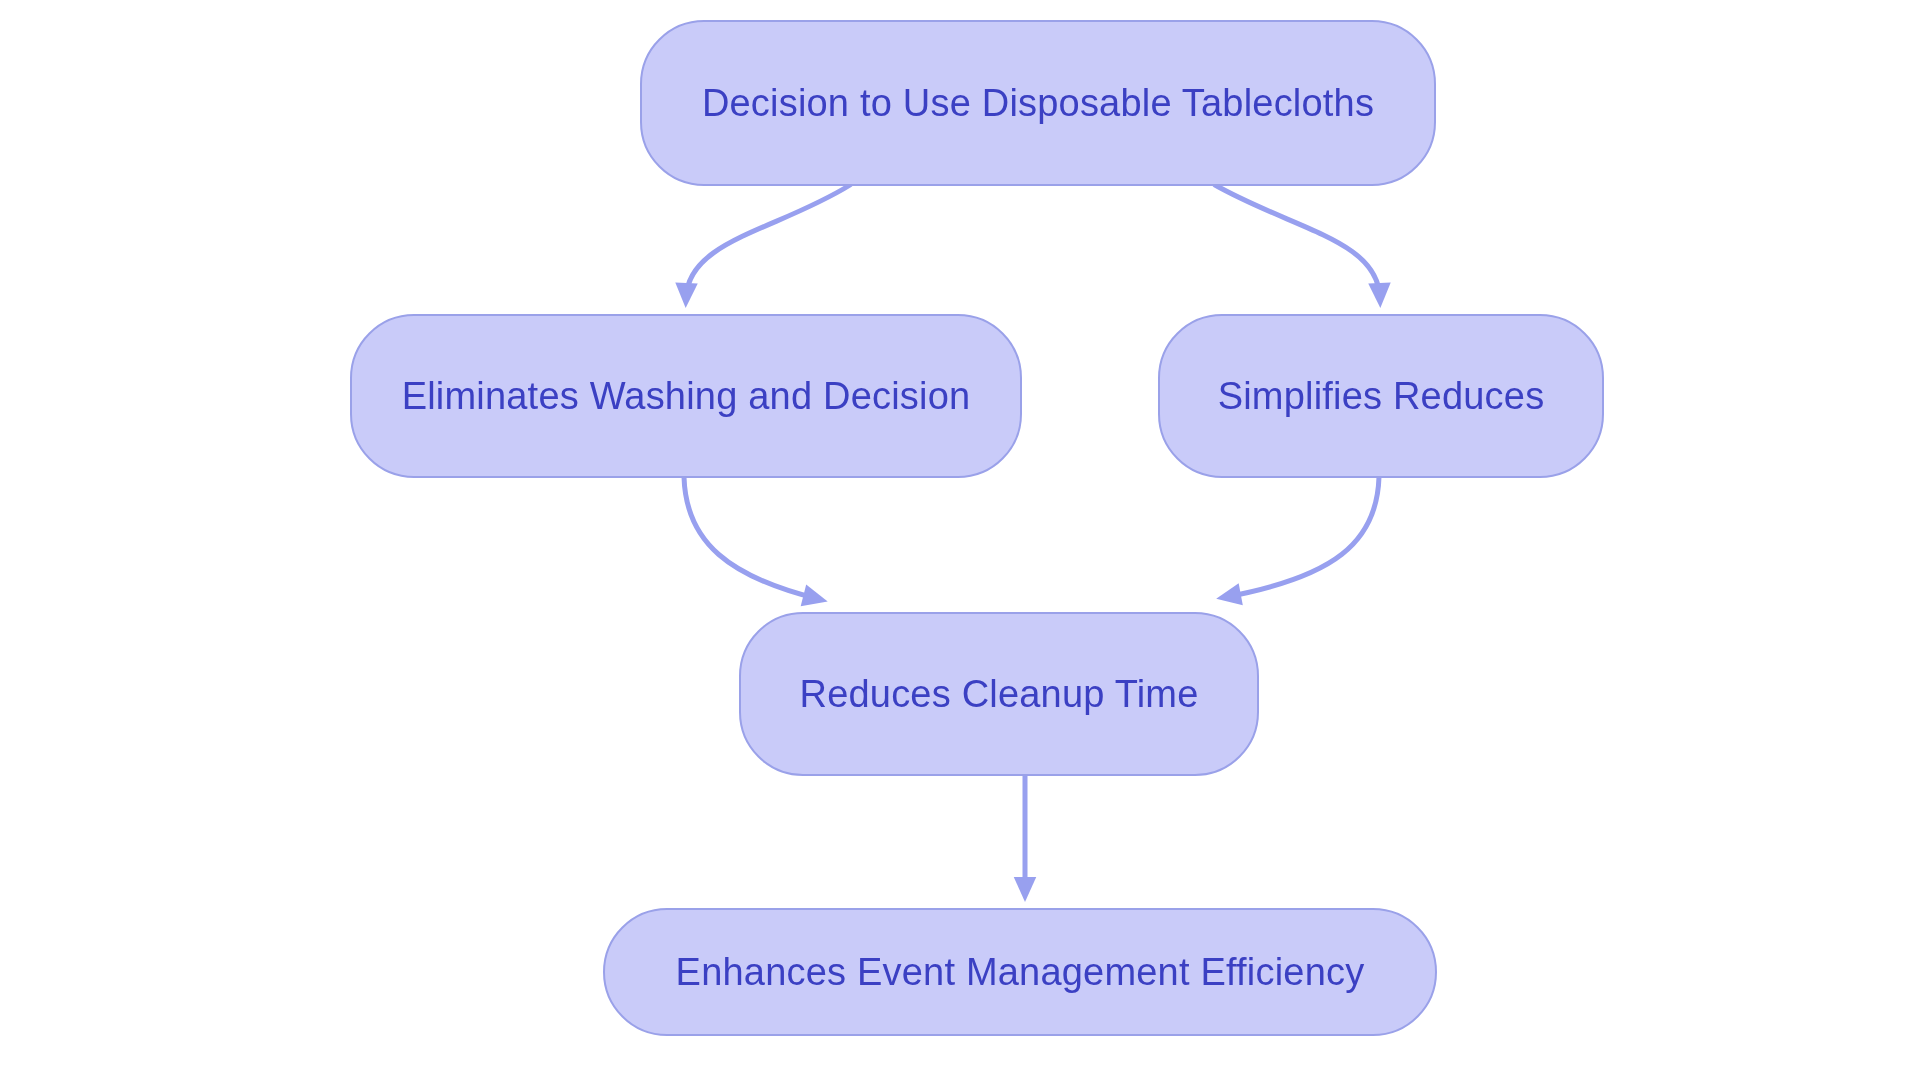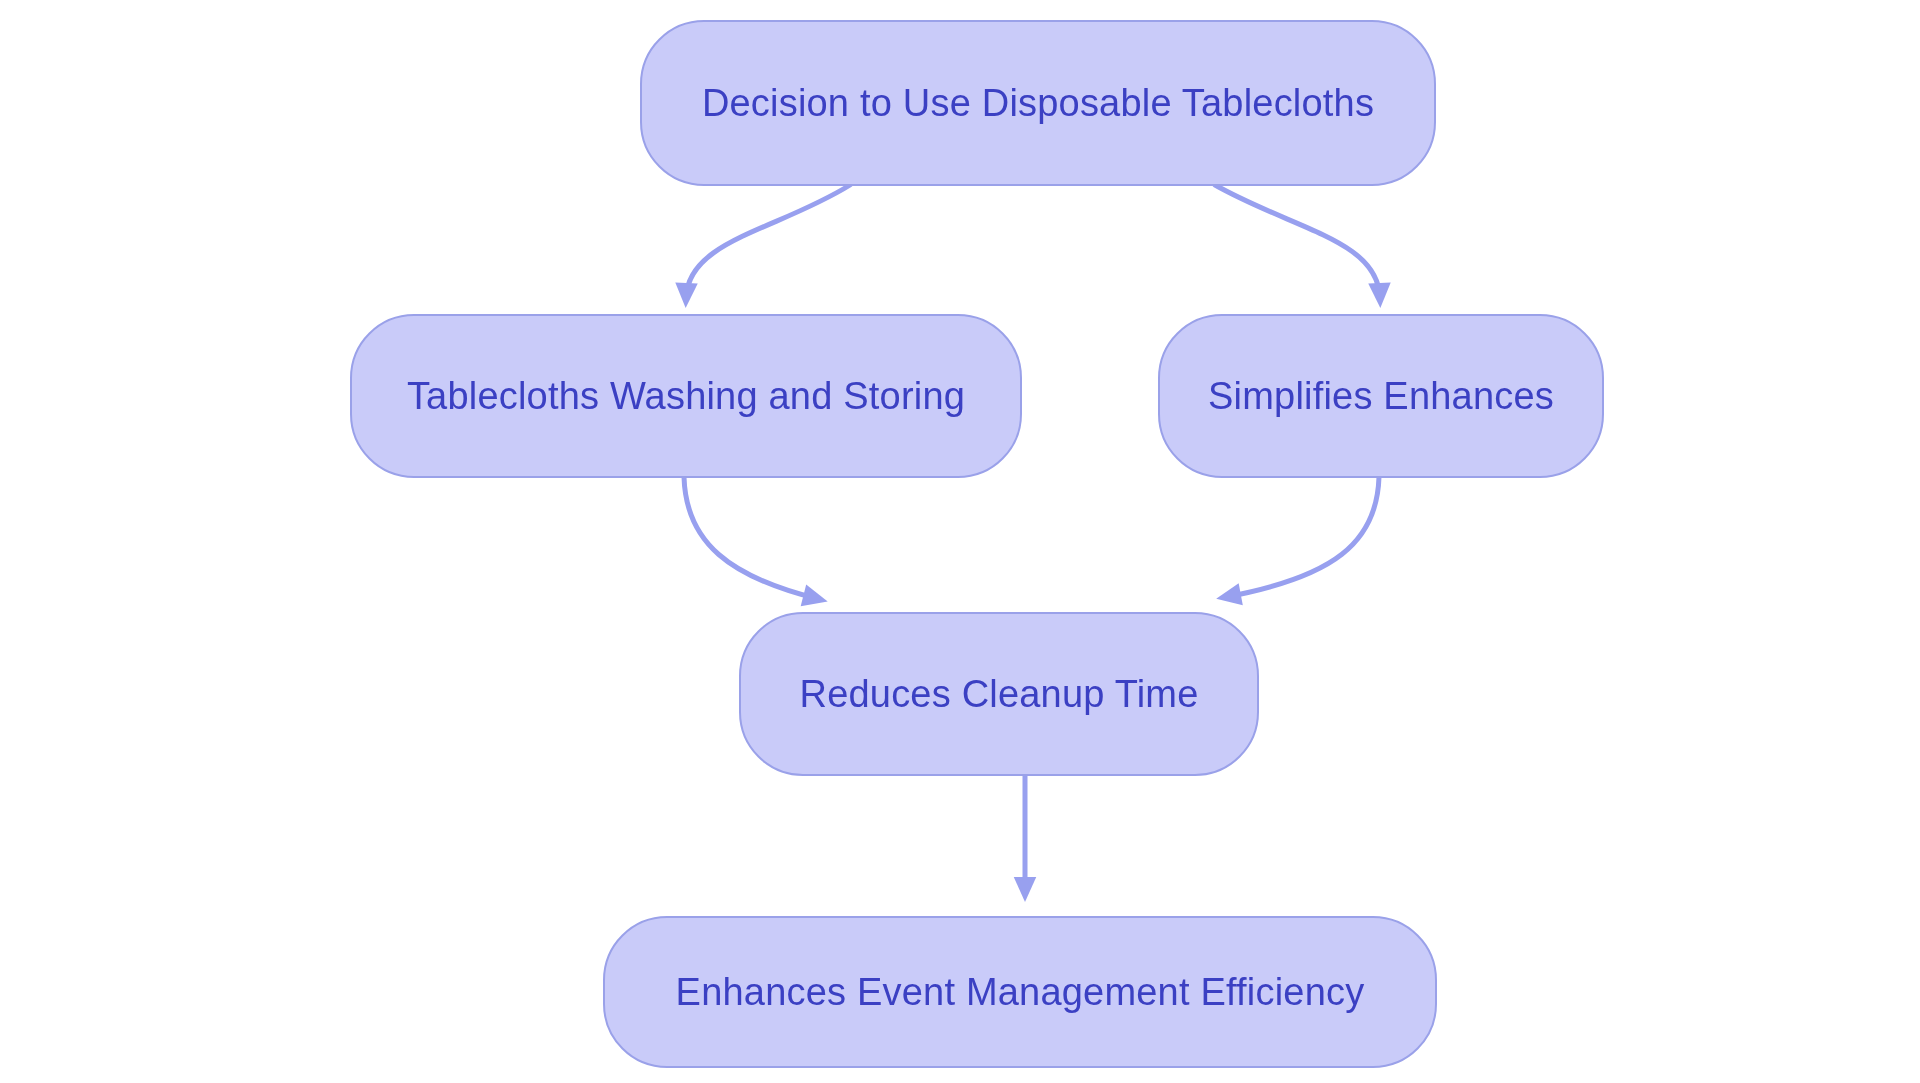--- a/index.html
+++ b/index.html
@@ -71,28 +71,28 @@
         <path class="edge" d="M 1379 477 C 1377 543 1333 577 1226 597" marker-end="url(#arrowhead)"></path>
         <path class="edge" d="M 1025 775 L 1025 892" marker-end="url(#arrowhead)"></path>
       </g>
   </svg>
 
   <div class="node" style="left: 640px; top: 20px; width: 796px; height: 166px;">
     <span class="node-label">Decision to Use Disposable Tablecloths</span>
   </div>
 
   <div class="node" style="left: 350px; top: 314px; width: 672px; height: 164px;">
-    <span class="node-label">Tablecloths Washing and Storing</span>
+    <span class="node-label">Eliminates Washing and Decision</span>
   </div>
 
   <div class="node" style="left: 1158px; top: 314px; width: 446px; height: 164px;">
-    <span class="node-label">Simplifies Enhances</span>
+    <span class="node-label">Simplifies Reduces</span>
   </div>
 
   <div class="node" style="left: 739px; top: 612px; width: 520px; height: 164px;">
     <span class="node-label">Reduces Cleanup Time</span>
   </div>
 
-  <div class="node" style="left: 603px; top: 908px; width: 834px; height: 152px; margin-top: 8px;">
+  <div class="node" style="left: 603px; top: 908px; width: 834px; height: 128px;">
     <span class="node-label">Enhances Event Management Efficiency</span>
   </div>
 
 </div>
 
 </body></html>

